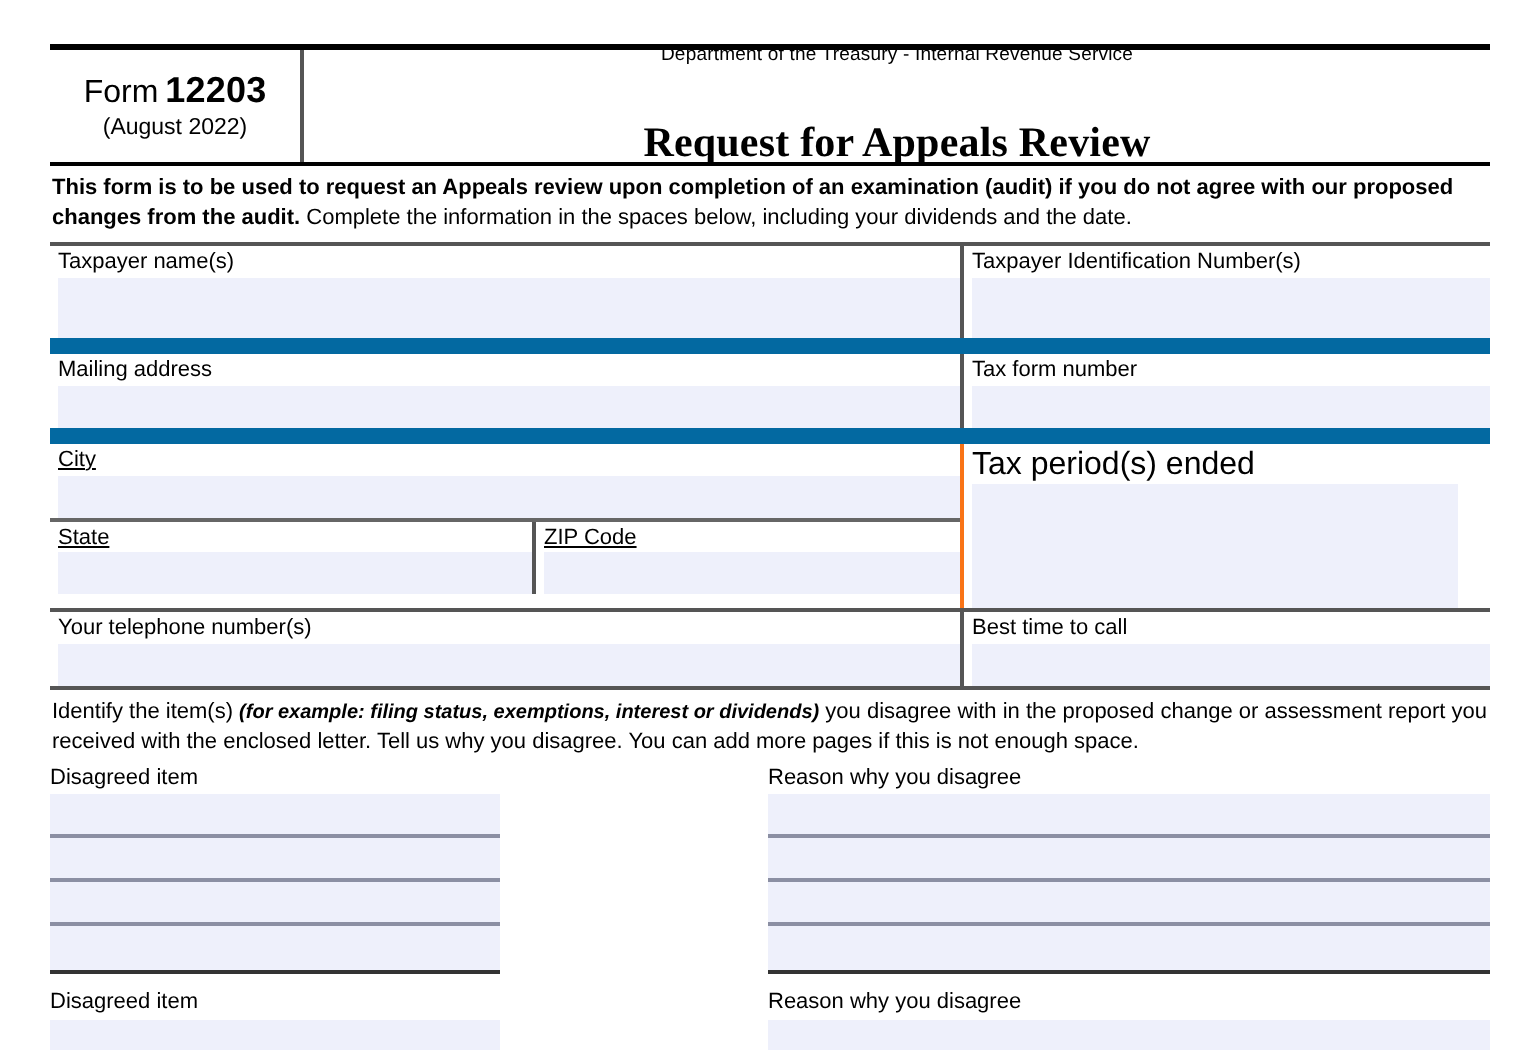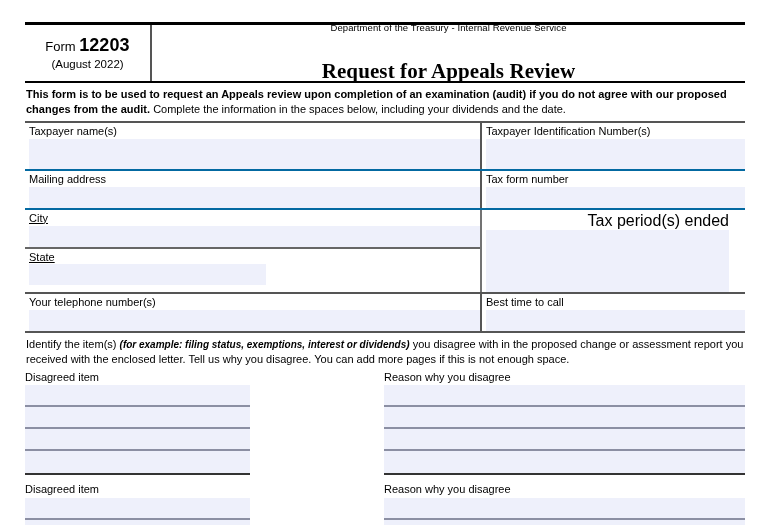--- a/index.html
+++ b/index.html
@@ -36,21 +36,21 @@
     flex-direction: column;
     align-items: center;
     justify-content: center;
     flex: none;
   }
   .form-number-line {
     font-size: 12.5px;
     line-height: 1.1;
     white-space: nowrap;
   }
-  .form-number-line .lbl { font-size: 13px; }
+  .form-number-line .lbl { font-size: 16px; }
   .form-number-line .num {
     font-size: 18px;
     font-weight: bold;
     letter-spacing: 0.1px;
   }
   .form-rev {
     font-size: 11.5px;
     margin-top: 3px;
   }
   .header-right {
@@ -82,21 +82,21 @@
     padding: 4px 1px 4px 1px;
     border-bottom: 2px solid #555;
   }
   .intro b { font-weight: bold; }
 
   
   .grid { width: 100%; }
 
   .row {
     display: flex;
-    border-bottom: 2px solid #0369a1;
+    border-bottom: 8px solid #0369a1;
   }
   .row.last-info { border-bottom: 2px solid #555; }
 
   .cell {
     position: relative;
     box-sizing: border-box;
     padding: 2px 0 0 4px;
   }
   .cell .lab {
     font-size: 11px;
@@ -116,24 +116,23 @@
 
   
   .h-tall .fill { height: 30px; }
   .h-norm .fill { height: 21px; }
 
   
   .span-wrap { display: flex; border-bottom: 2px solid #555; }
   .span-left { width: 455px; flex: none; text-decoration: underline; }
   .span-right {
     flex: 1;
-    border-left: 2px solid #737373;
+    border-left: 2px solid #f97316;
     box-sizing: border-box;
     padding: 2px 16px 0 4px;
-    text-align: right;
   }
   .span-right .fill { height: 62px; }
   .span-left .inner-row { border-bottom: 2px solid #666; display: flex; }
   .span-left .inner-row.nb { border-bottom: none; }
 
   
   .identify {
     font-size: 11px;
     line-height: 1.38;
     padding: 4px 1px 3px 1px;
@@ -214,20 +213,24 @@
           <div class="cell h-norm" style="width:100%">
             <span class="lab">City</span>
             <span class="fill"></span>
           </div>
         </div>
         <div class="inner-row nb">
           <div class="cell sub-state h-norm">
             <span class="lab">State</span>
             <span class="fill"></span>
           </div>
+          <div class="cell sub-zip h-norm">
+            <span class="lab">ZIP Code</span>
+            <span class="fill"></span>
+          </div>
         </div>
       </div>
       <div class="span-right">
         <span class="lab">Tax period(s) ended</span>
         <span class="fill"></span>
       </div>
     </div>
 
     <div class="row h-norm last-info">
       <div class="cell col-left">

